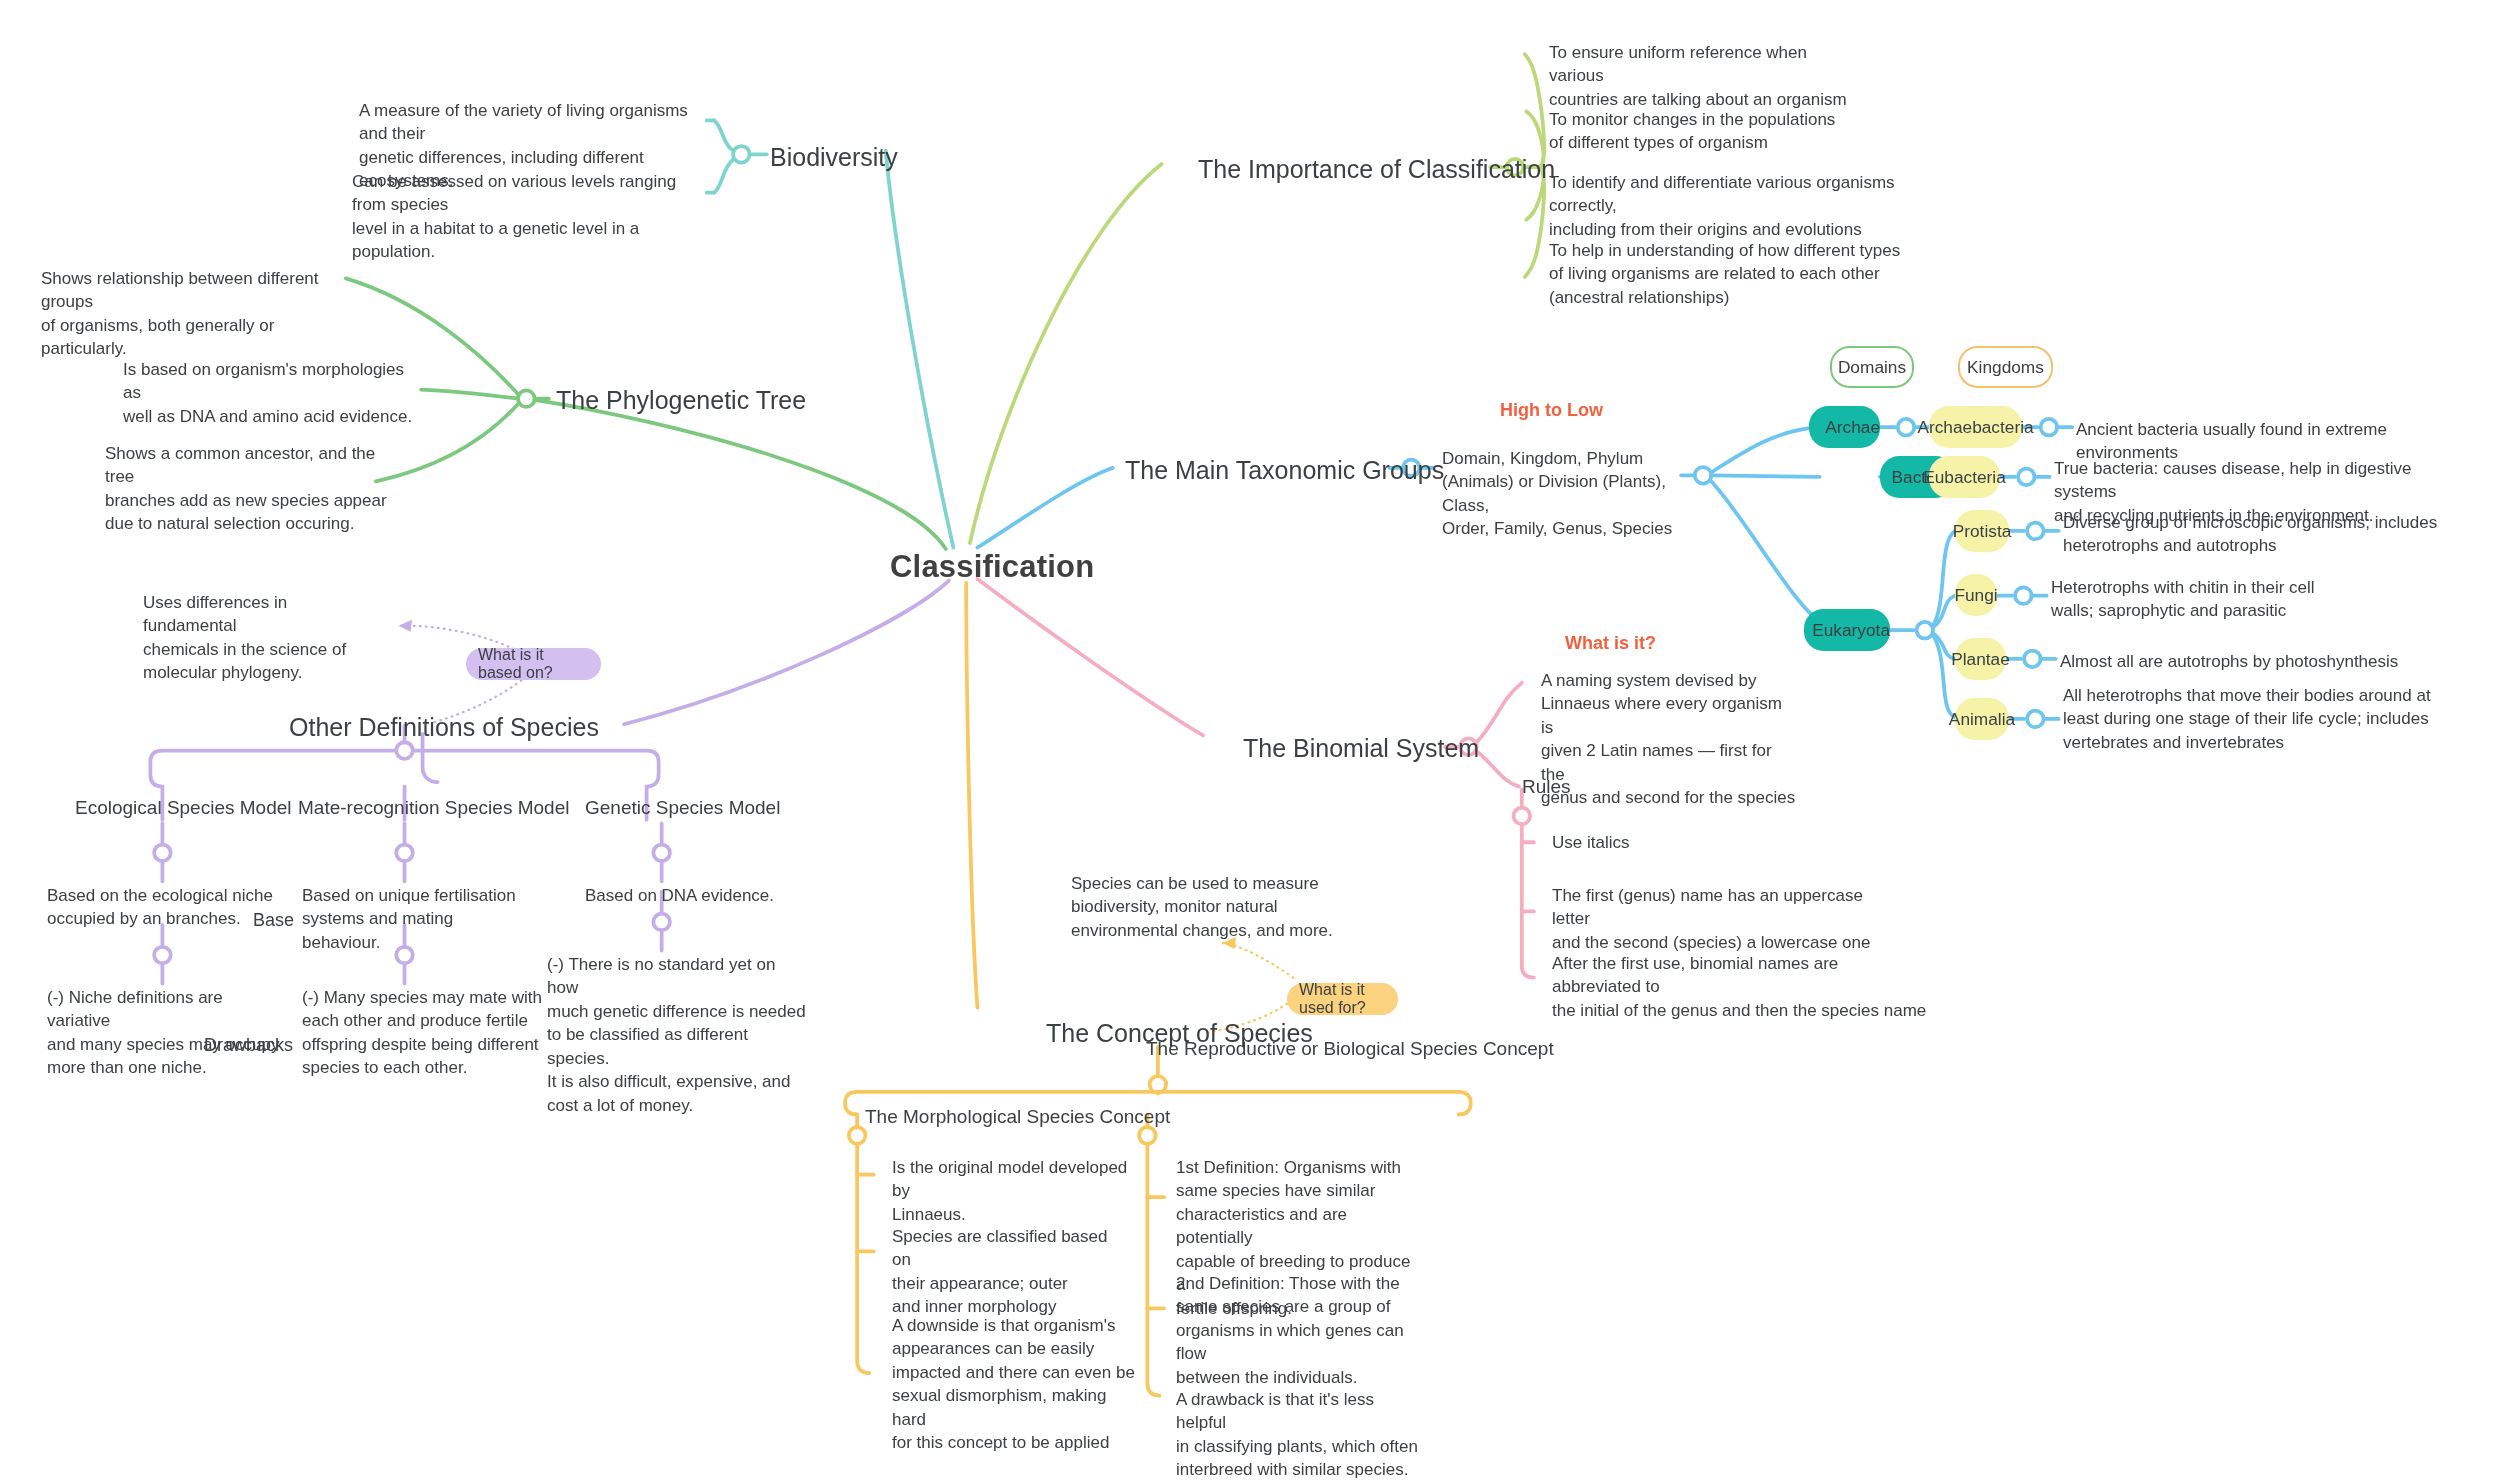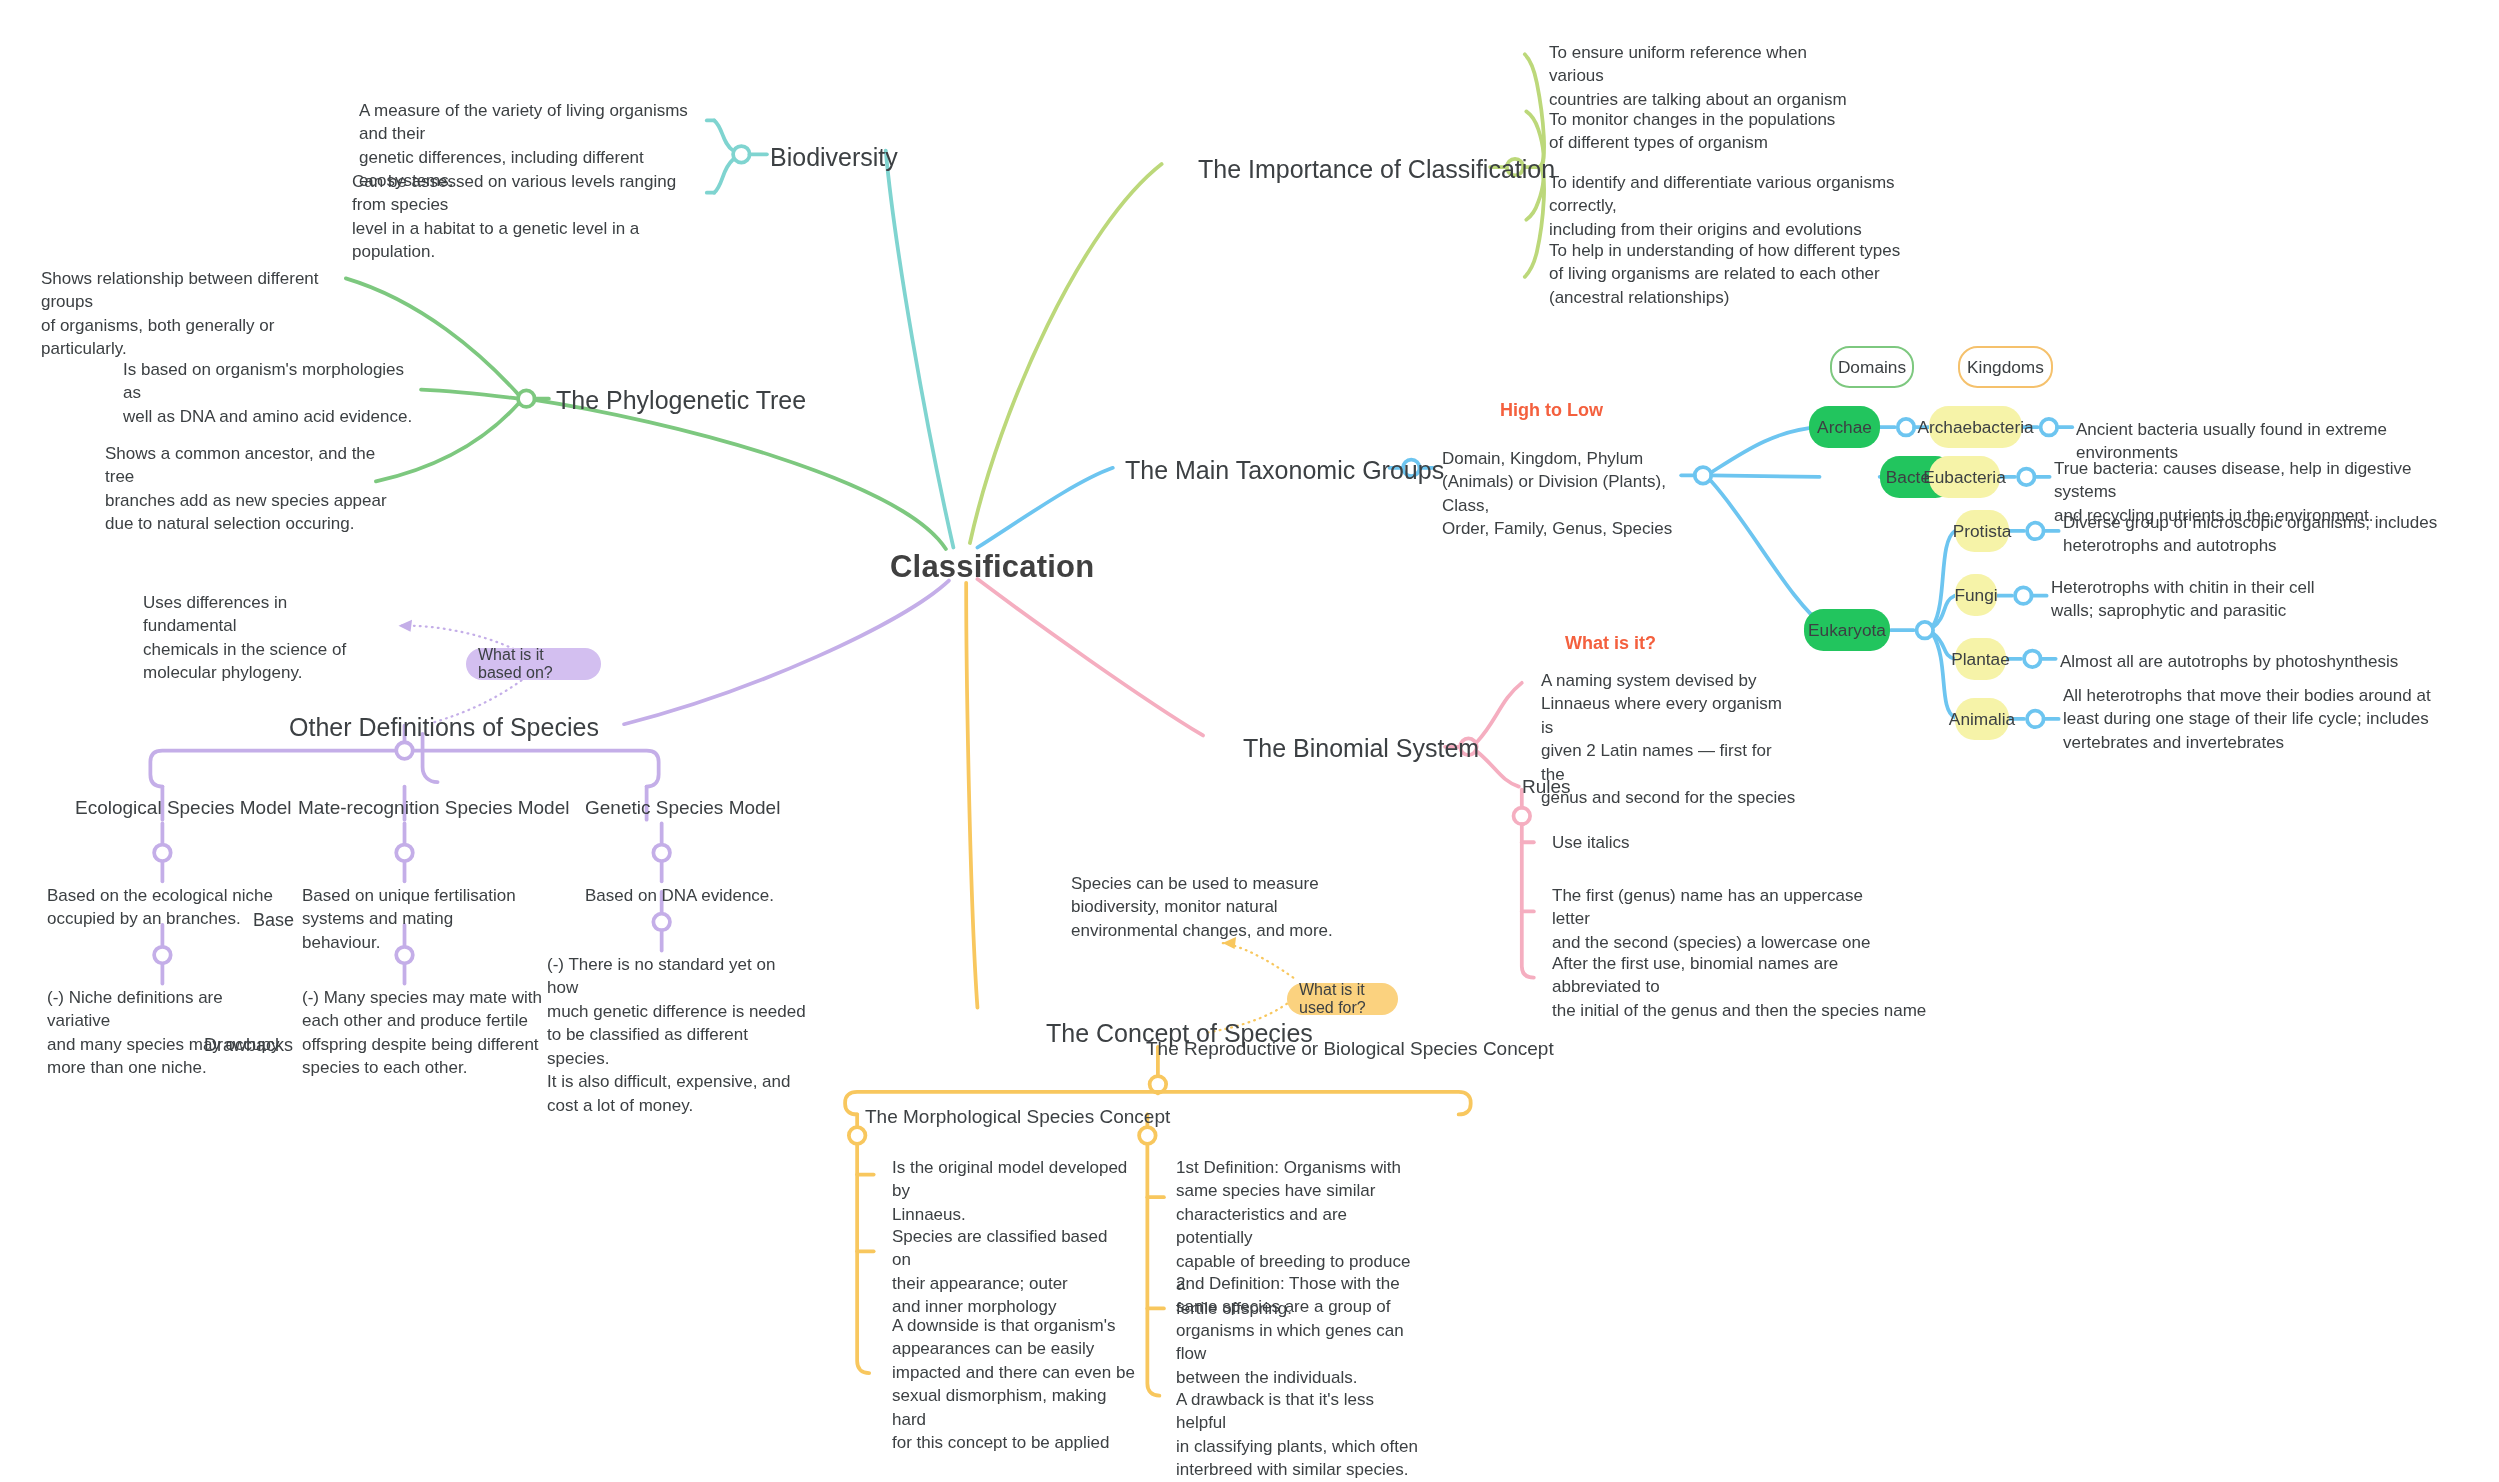--- a/index.html
+++ b/index.html
@@ -71,22 +71,23 @@
   }
   .pill-outline-green {
     border: 2.3px solid #7dc87f;
     background: #ffffff;
   }
   .pill-outline-amber {
     border: 2.3px solid #f5c16c;
     background: #ffffff;
   }
   .pill-domain {
-    background: #22c55e;
+    background: #14b8a6;
     border: none;
+    justify-content: flex-end;
   }
   .pill-kingdom {
     background: #f6f3a8;
     border: none;
   }
   .callout {
     position: absolute;
     border-radius: 16.5px;
     display: flex;
     align-items: center;

